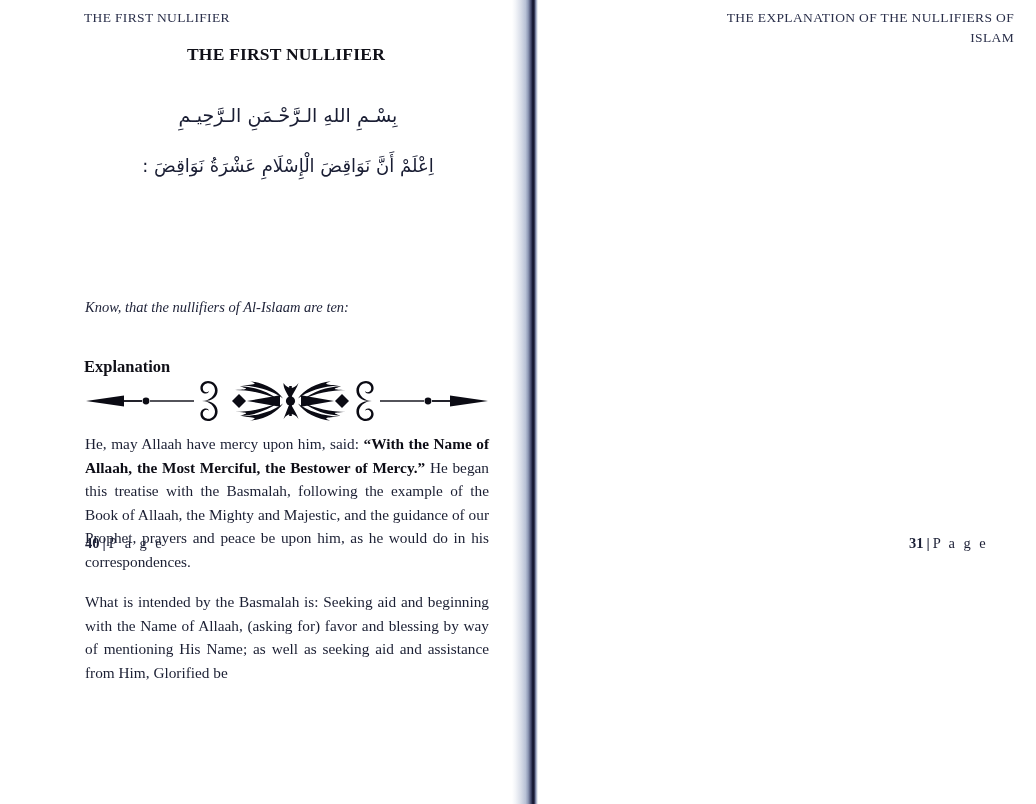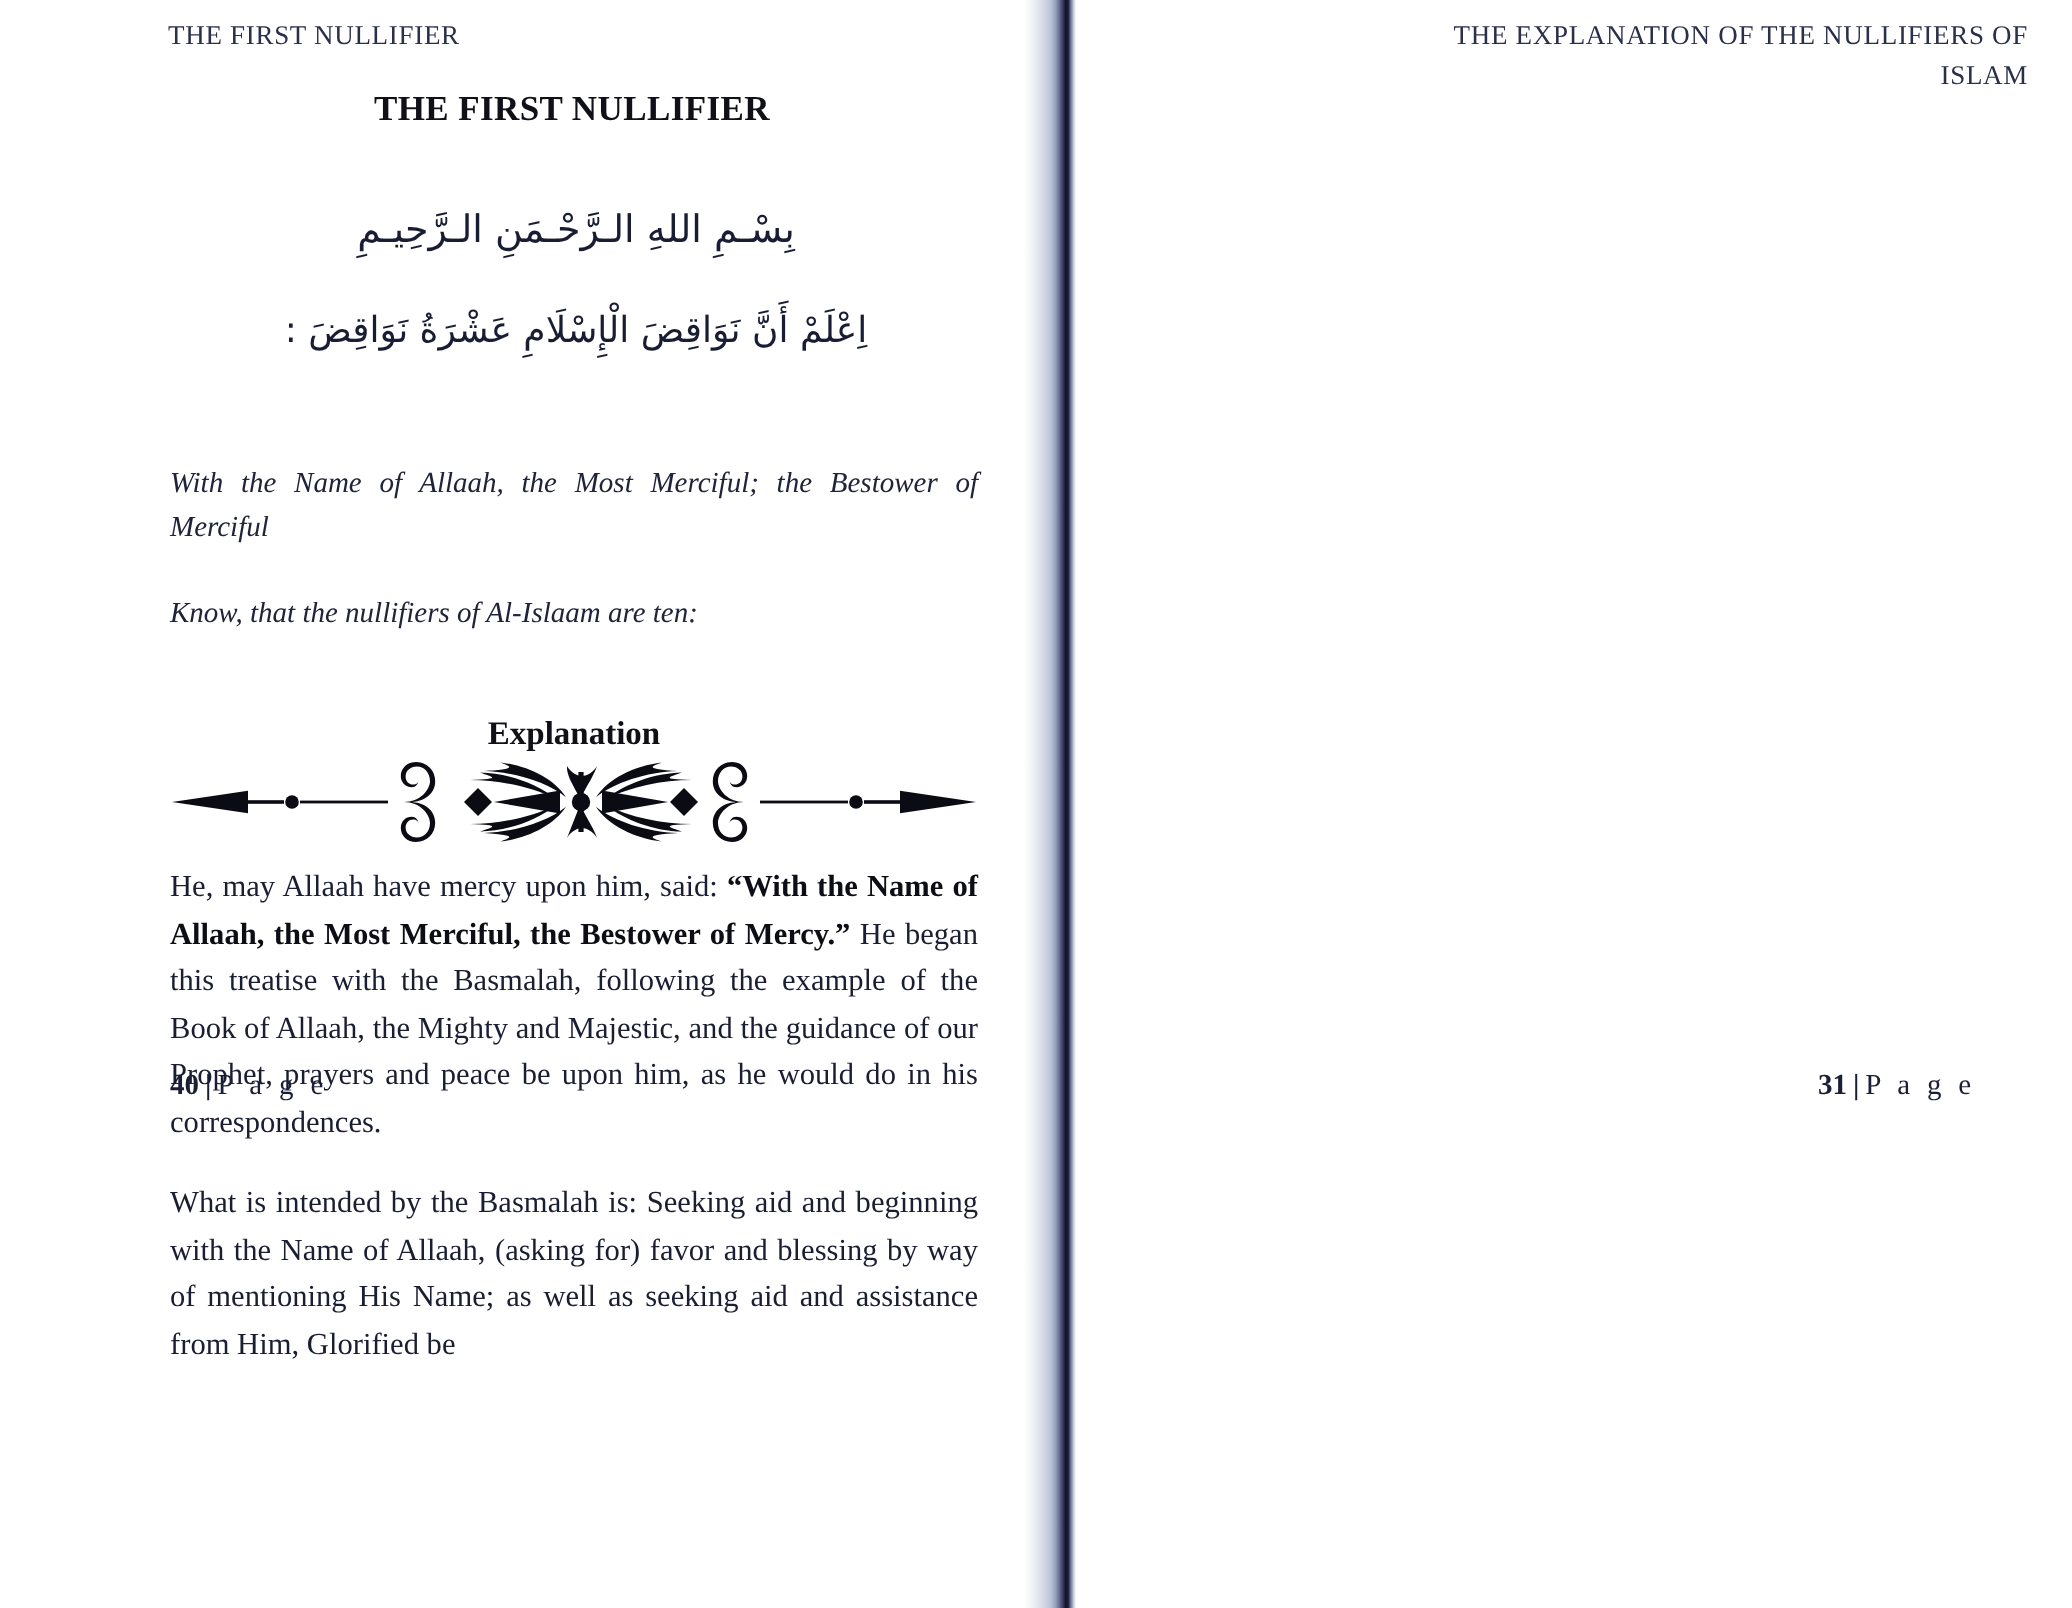--- a/index.html
+++ b/index.html
@@ -118,21 +118,20 @@
     color: #20243a;
   }
   .italic-trans-1 { top: 231px; }
   .italic-trans-2 { top: 296px; text-align: left; }
 
   .explanation-head {
     position: absolute;
     left: 84px;
     top: 357px;
     width: 406px;
-    text-align: center;
     font-size: 16.5px;
     font-weight: bold;
     color: #101018;
   }
 
   .ornament {
     position: absolute;
     left: 84px;
     top: 380px;
     width: 406px;
@@ -180,21 +179,20 @@
   <div class="page page-left">
 
     <div class="runhead runhead-left">THE FIRST NULLIFIER</div>
 
     <div class="chapter-title">THE FIRST NULLIFIER</div>
 
     <div class="arabic-block arabic-basmalah">بِسْـمِ اللهِ الـرَّحْـمَنِ الـرَّحِيـمِ</div>
 
     <div class="arabic-block arabic-line2">اِعْلَمْ أَنَّ نَوَاقِضَ الْإِسْلَامِ عَشْرَةُ نَوَاقِضَ :</div>
 
-    <div class="italic-trans italic-trans-1">With the Name of Allaah, the Most Merciful; the Bestower of Merciful</div>
 
     <div class="italic-trans italic-trans-2">Know, that the nullifiers of Al-Islaam are ten:</div>
 
     <div class="explanation-head">Explanation</div>
 
     <div class="ornament">
       <svg viewBox="0 0 406 42" xmlns="http://www.w3.org/2000/svg" aria-hidden="true">
         <g fill="#0b0b14">
 
           <path d="M2 21 L40 15.4 L40 26.6 Z"></path>

